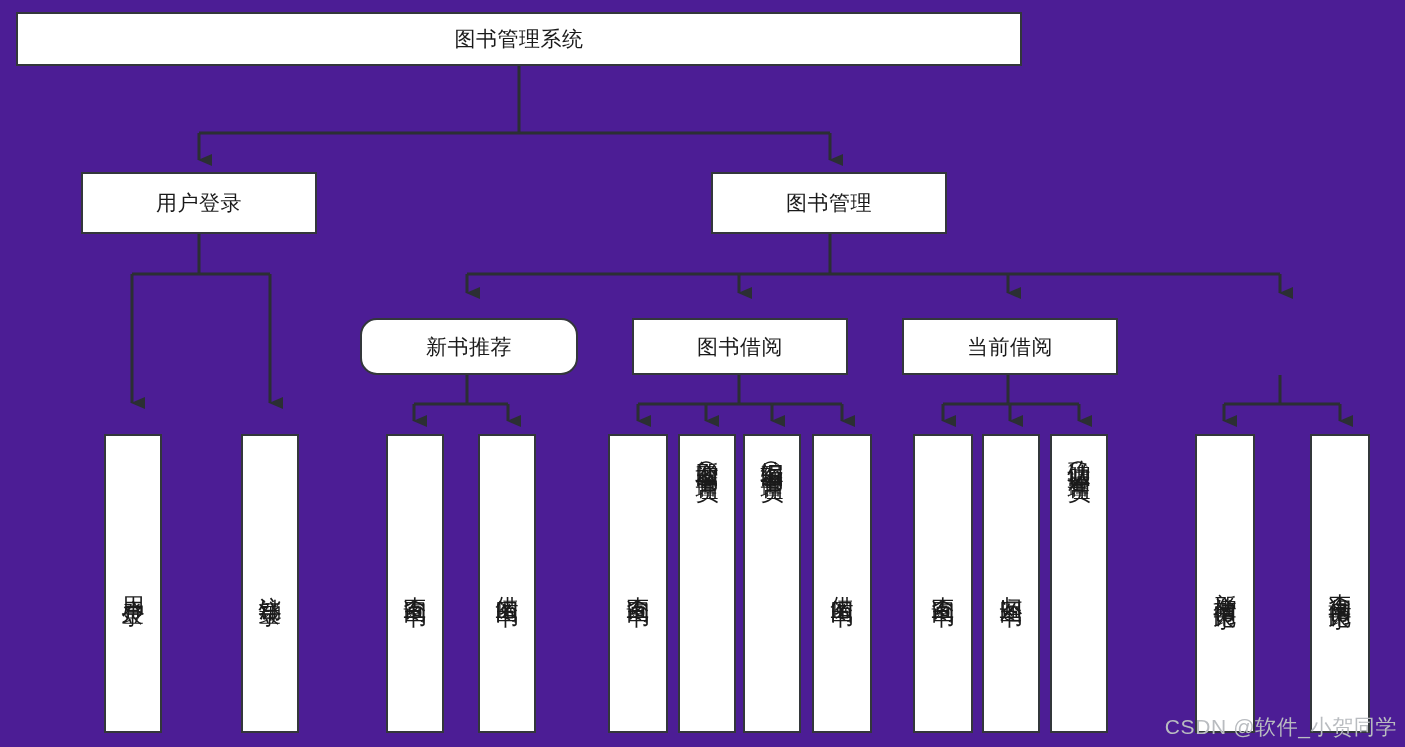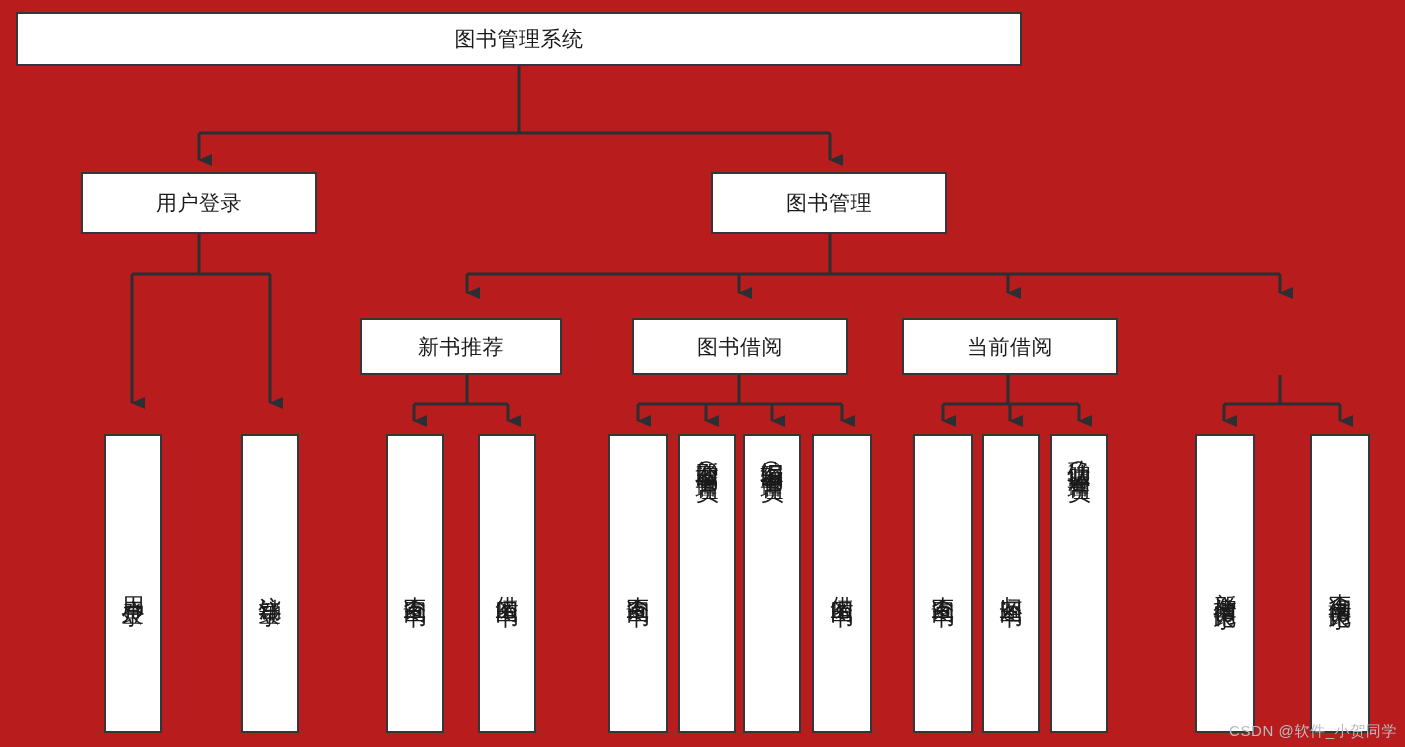--- a/index.html
+++ b/index.html
@@ -4,21 +4,21 @@
 <style>
   html,body{margin:0;padding:0;background:#ffffff;}
   body{
     font-family:"Liberation Sans","DejaVu Sans",sans-serif;
     color:#1a1a1a;
   }
   #canvas{
     position:relative;
     width:1405px;
     height:747px;
-    background:#b91c1c;
+    background:#4c1d95;
     overflow:hidden;
   }
   #svg-layer{
     position:absolute;
     left:0; top:0;
     width:1405px;
     height:747px;
   }
   .node{
     position:absolute;
@@ -56,21 +56,21 @@
     align-items:flex-start;
   }
   .v-node.mid-text{
     align-items:center;
     padding-top:0;
   }
   #watermark{
     position:absolute;
     right:8px;
     bottom:6px;
-    font-size:15px;
+    font-size:21px;
     color:#b9bcc0;
     letter-spacing:0.6px;
     z-index:5;
     white-space:nowrap;
   }
 </style>
 </head>
 <body>
 
 <div id="canvas">
@@ -131,21 +131,21 @@
   </div>
 
   <div class="node h-node" style="left:81px; top:172px; width:236px; height:62px;">
     <span class="lbl">用户登录</span>
   </div>
 
   <div class="node h-node" style="left:711px; top:172px; width:236px; height:62px;justify-content:center;">
     <span class="lbl">图书管理</span>
   </div>
 
-  <div class="node h-node" style="left:360px; top:318px; width:202px; height:57px;">
+  <div class="node h-node" style="left:360px; top:318px; width:218px; height:57px;border-radius:17px;">
     <span class="lbl">新书推荐</span>
   </div>
 
   <div class="node h-node" style="left:632px; top:318px; width:216px; height:57px;">
     <span class="lbl">图书借阅</span>
   </div>
 
   <div class="node h-node" style="left:902px; top:318px; width:216px; height:57px;">
     <span class="lbl">当前借阅</span>
   </div>

